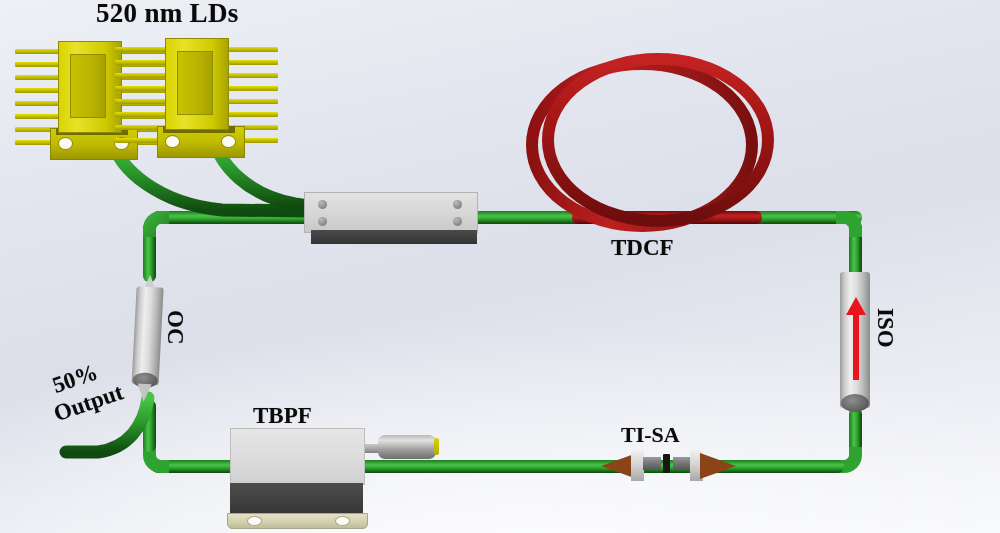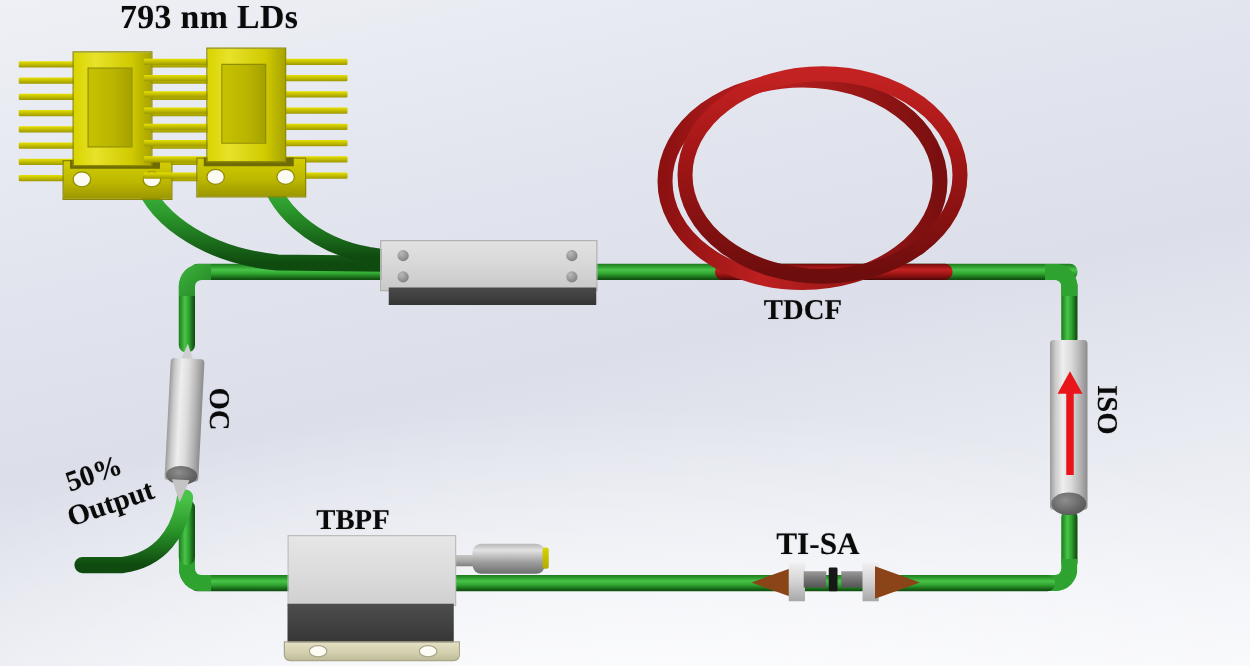--- a/index.html
+++ b/index.html
@@ -104,37 +104,37 @@
   .arr-shaft{position:absolute;background:#e8161b;}
   .arr-head{position:absolute;width:0;height:0;border-style:solid;border-color:transparent;border-bottom-color:#e8161b;}
 
   .rot90{transform:rotate(90deg);transform-origin:left top;}
 </style>
 </head>
 <body>
 
 <div id="stage">
 
-  <div class="lbl" style="left:96px;top:-1px;font-size:27px;letter-spacing:.3px;">793 nm LDs</div>
+  <div class="lbl" style="left:96px;top:-1px;font-size:27px;letter-spacing:.3px;">520 nm LDs</div>
 
 
   <div class="lbl" style="left:611px;top:236px;font-size:23px;">TDCF</div>
 
   <div class="lbl rot90" style="left:897px;top:308px;font-size:23px;">ISO</div>
 
   <div class="lbl rot90" style="left:187px;top:310px;font-size:23px;">OC</div>
 
   <div style="position:absolute;left:42px;top:378px;transform:rotate(-19deg);transform-origin:left top;">
     <div class="lbl" style="position:relative;left:8px;top:0;font-size:23px;">50%</div>
     <div class="lbl" style="position:relative;left:0;top:3px;font-size:23px;">Output</div>
   </div>
 
   <div class="lbl" style="left:253px;top:404px;font-size:23px;">TBPF</div>
 
-  <div class="lbl" style="left:621px;top:423px;font-size:25px;">TI-SA</div>
+  <div class="lbl" style="left:621px;top:423px;font-size:22px;">TI-SA</div>
 
   <div class="fib fib-h" style="left:152px;top:211px;width:710px;height:13px;"></div>
 
   <div class="fib fib-v" style="left:143px;top:222px;width:13px;height:60px;"></div>
 
   <div style="position:absolute;left:143px;top:211px;width:26px;height:26px;
               border-left:13px solid #2fa32f;border-top:13px solid #2fa32f;
               border-top-left-radius:18px;box-sizing:border-box;
               background:transparent;"></div>
   <div style="position:absolute;left:143px;top:211px;width:26px;height:26px;

